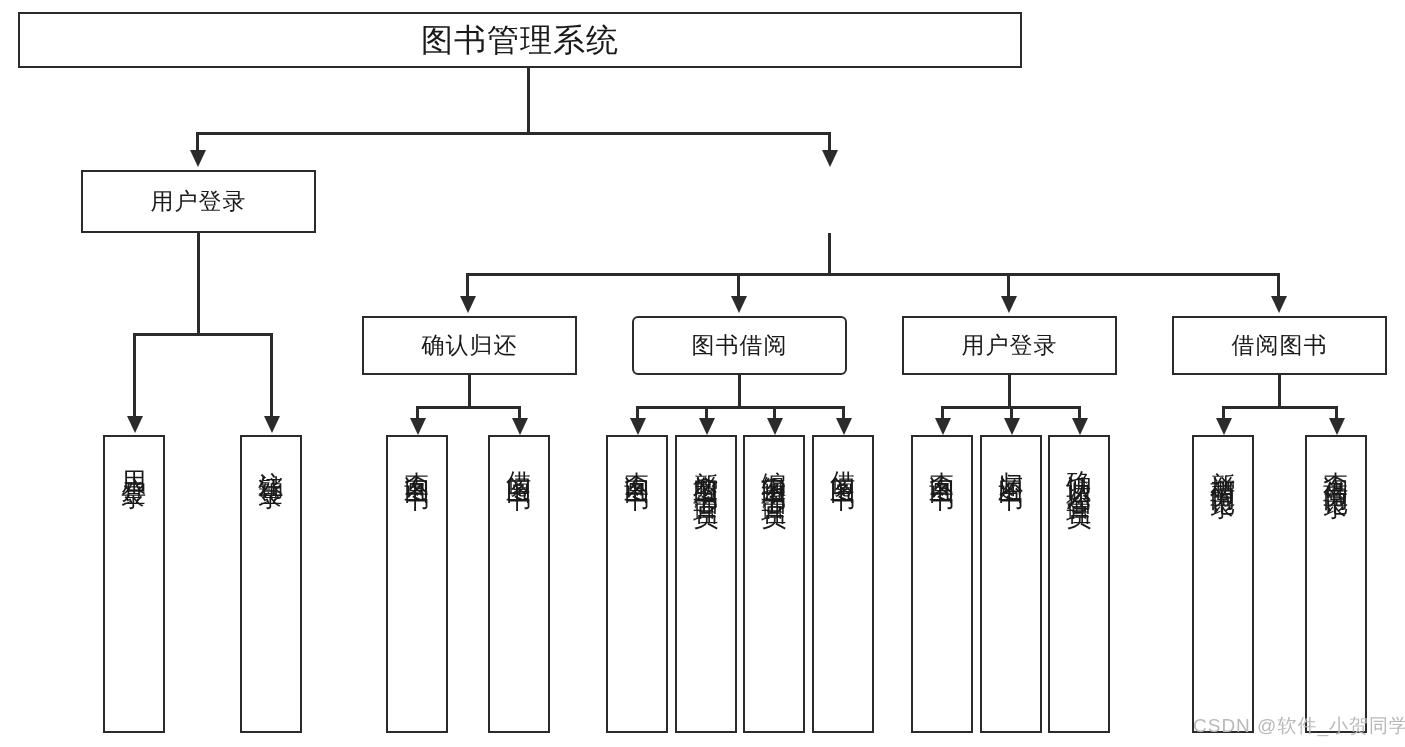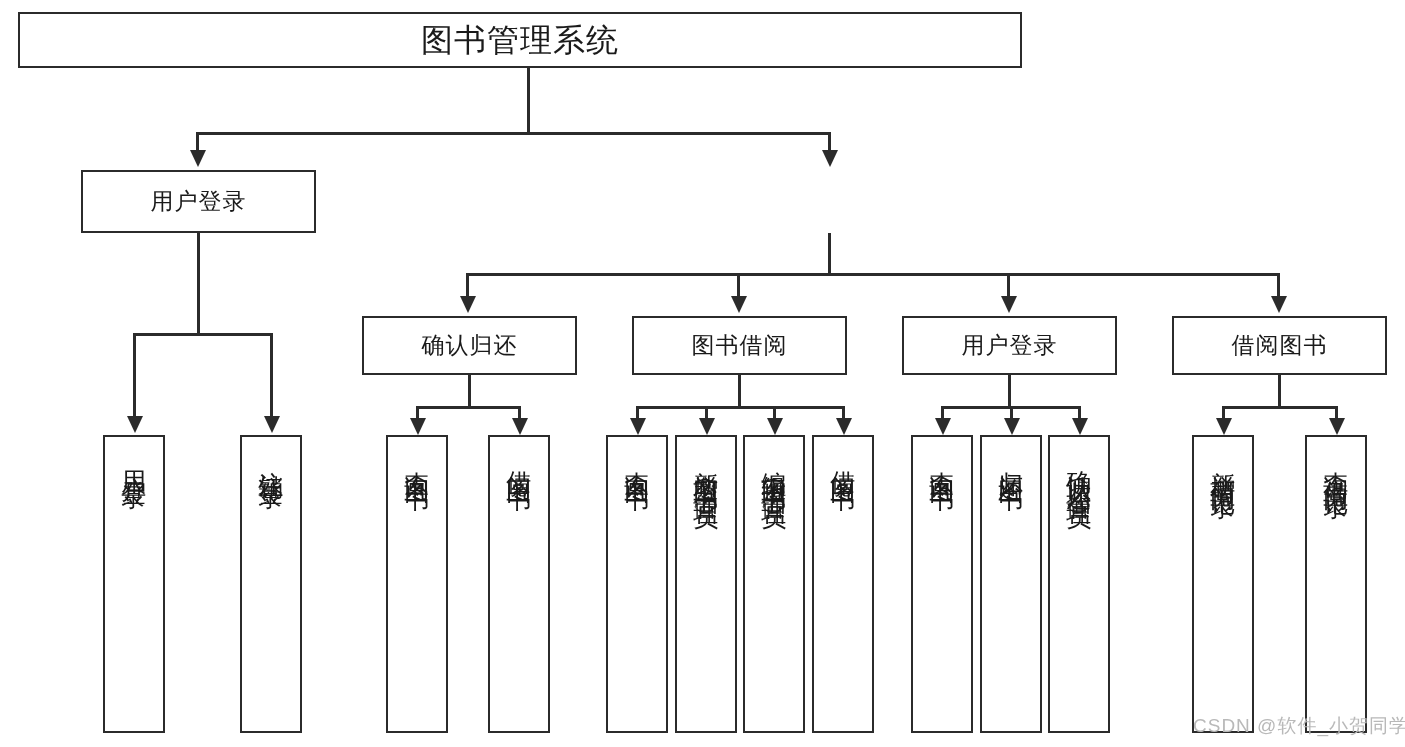--- a/index.html
+++ b/index.html
@@ -109,21 +109,21 @@
   <div class="vline" style="left:737px;top:273px;height:25px;"></div>
   <div class="arrow" style="left:731px;top:296px;"></div>
   <div class="vline" style="left:1007px;top:273px;height:25px;"></div>
   <div class="arrow" style="left:1001px;top:296px;"></div>
   <div class="vline" style="left:1277px;top:273px;height:25px;"></div>
   <div class="arrow" style="left:1271px;top:296px;"></div>
 
   <div class="node h" style="left:362px;top:316px;width:215px;height:59px;">
     <span class="lbl">确认归还</span>
   </div>
-  <div class="node h" style="left:632px;top:316px;width:215px;height:59px;">
+  <div class="node h" style="left:632px;top:316px;width:215px;height:59px;border-radius:6px;">
     <span class="lbl">图书借阅</span>
   </div>
   <div class="node h" style="left:902px;top:316px;width:215px;height:59px;">
     <span class="lbl">用户登录</span>
   </div>
   <div class="node h" style="left:1172px;top:316px;width:215px;height:59px;">
     <span class="lbl">借阅图书</span>
   </div>
 
   <div class="vline" style="left:468px;top:375px;height:33px;"></div>

